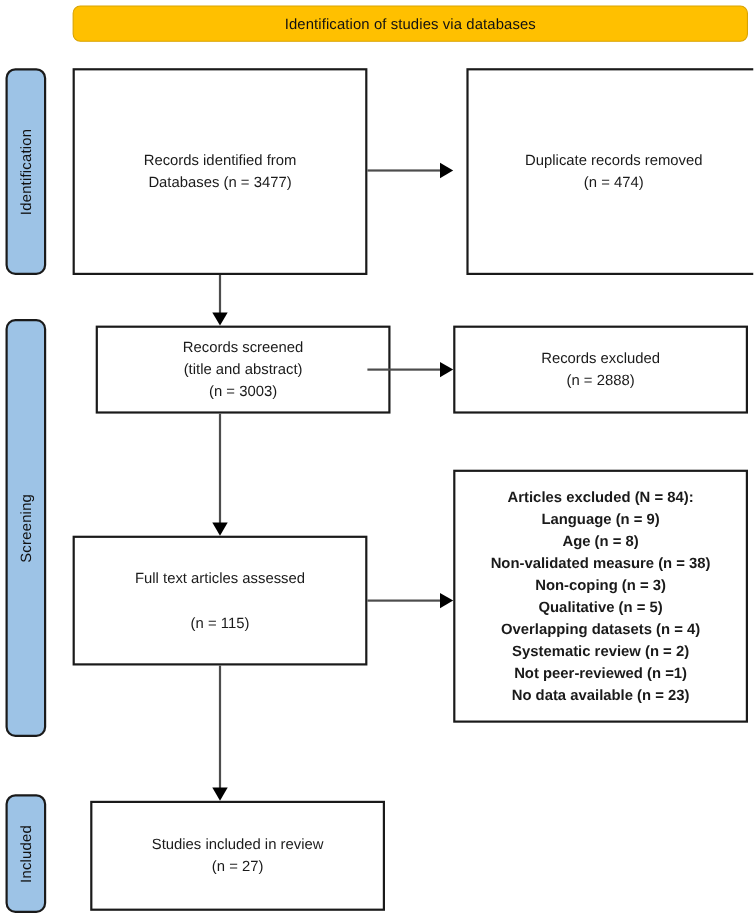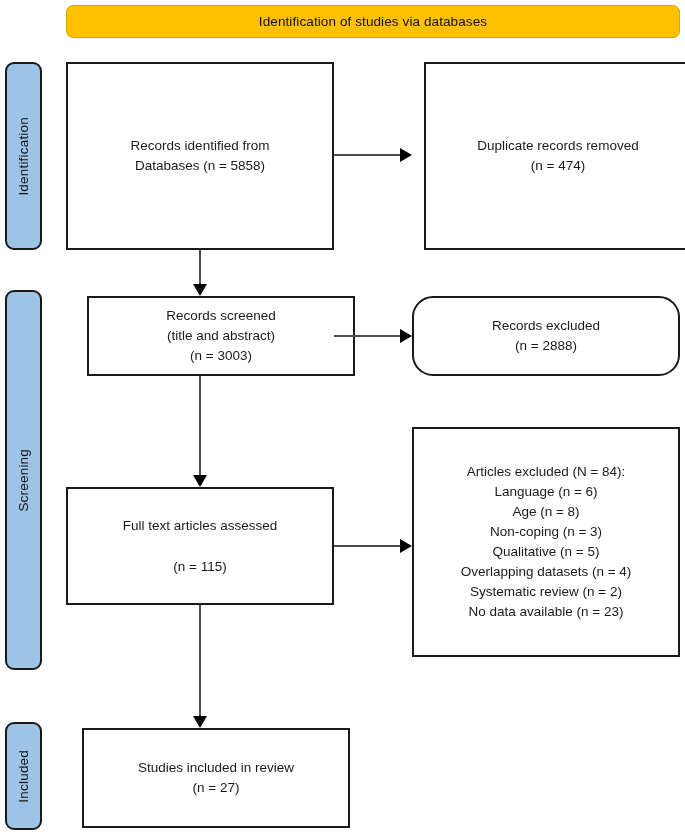--- a/index.html
+++ b/index.html
@@ -83,23 +83,23 @@
   .box .line {
     font-size: 13.5px;
     color: #1a1a1a;
     line-height: 1.48;
     white-space: nowrap;
   }
 
   #box-records-identified { left: 66px;  top: 62px;  width: 268px; height: 188px; }
   #box-duplicates-removed { left: 412px; top: 62px;  width: 268px; height: 188px; margin-left: 12px; }
   #box-records-screened   { left: 66px;  top: 296px; width: 268px; height: 80px; margin-left: 21px;  }
-  #box-records-excluded   { left: 412px; top: 296px; width: 268px; height: 80px; border-radius: 21px;  }
+  #box-records-excluded   { left: 412px; top: 296px; width: 268px; height: 80px;  }
   #box-fulltext-assessed  { left: 66px;  top: 487px; width: 268px; height: 118px; gap: 21px; }
-  #box-articles-excluded  { left: 412px; top: 427px; width: 268px; height: 230px; }
+  #box-articles-excluded  { left: 412px; top: 427px; width: 268px; height: 230px; font-weight: bold; }
   #box-studies-included   { left: 82px;  top: 728px; width: 268px; height: 100px; }
 
   
   .h-line {
     position: absolute;
     height: 2px;
     background: #4d4d4d;
   }
   .v-line {
     position: absolute;
@@ -159,21 +159,21 @@
   <div class="stage" id="stage-screening">
     <span class="stage-text">Screening</span>
   </div>
 
   <div class="stage" id="stage-included">
     <span class="stage-text">Included</span>
   </div>
 
   <div class="box" id="box-records-identified">
     <span class="line">Records identified from</span>
-    <span class="line">Databases (n = 5858)</span>
+    <span class="line">Databases (n = 3477)</span>
   </div>
 
   <div class="box" id="box-duplicates-removed">
     <span class="line">Duplicate records removed</span>
     <span class="line">(n = 474)</span>
   </div>
 
   <div class="box" id="box-records-screened">
     <span class="line">Records screened</span>
     <span class="line">(title and abstract)</span>
@@ -185,26 +185,28 @@
     <span class="line">(n = 2888)</span>
   </div>
 
   <div class="box" id="box-fulltext-assessed">
     <span class="line">Full text articles assessed</span>
     <span class="line">(n = 115)</span>
   </div>
 
   <div class="box" id="box-articles-excluded">
     <span class="line">Articles excluded (N = 84):</span>
-    <span class="line">Language (n = 6)</span>
+    <span class="line">Language (n = 9)</span>
     <span class="line">Age (n = 8)</span>
+    <span class="line">Non-validated measure (n = 38)</span>
     <span class="line">Non-coping (n = 3)</span>
     <span class="line">Qualitative (n = 5)</span>
     <span class="line">Overlapping datasets (n = 4)</span>
     <span class="line">Systematic review (n = 2)</span>
+    <span class="line">Not peer-reviewed (n =1)</span>
     <span class="line">No data available (n = 23)</span>
   </div>
 
   <div class="box" id="box-studies-included">
     <span class="line">Studies included in review</span>
     <span class="line">(n = 27)</span>
   </div>
 
   <div class="h-line" id="conn-h-1"></div>
   <div class="arrow-right" id="conn-h-1-head"></div>

